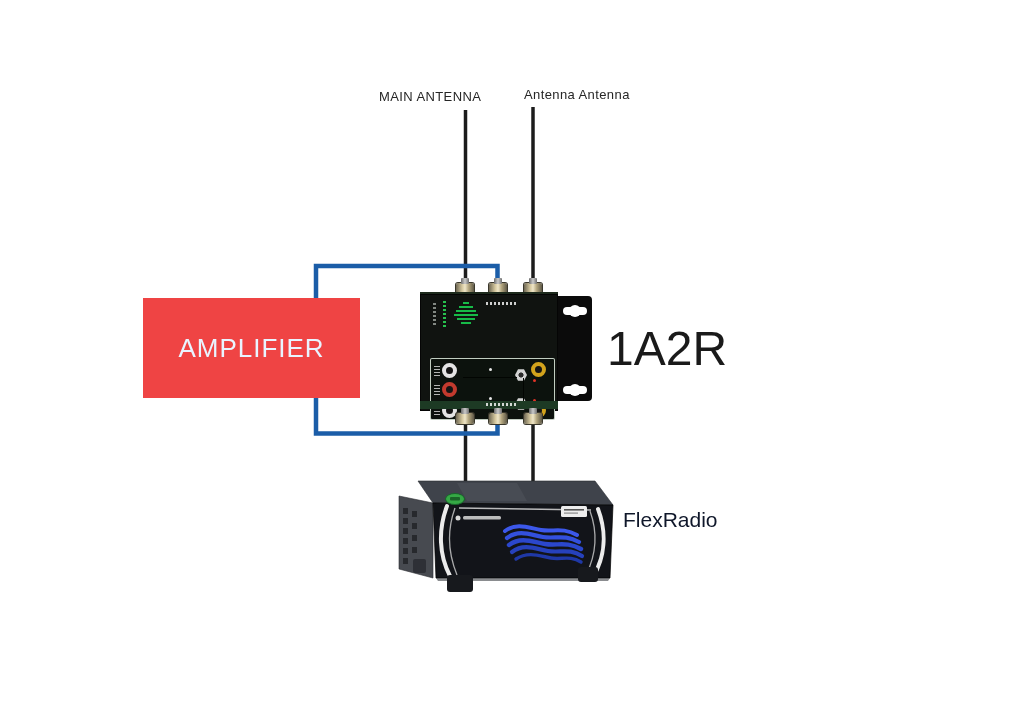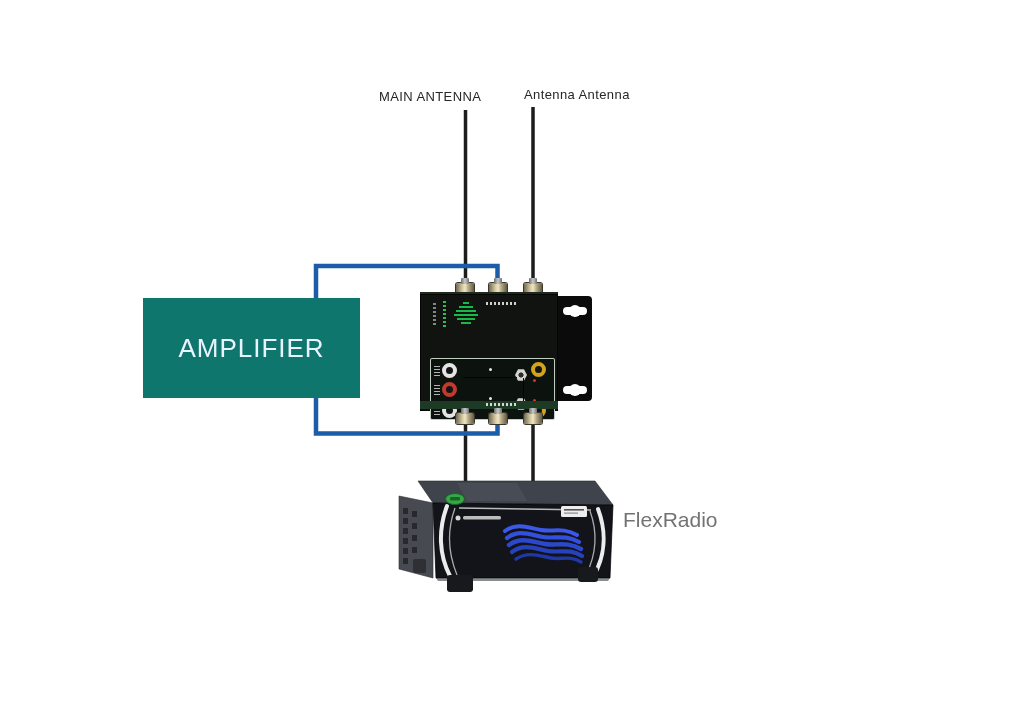--- a/index.html
+++ b/index.html
@@ -5,24 +5,24 @@
   html,body{margin:0;padding:0;background:#ffffff;}
   .stage{
     position:relative;width:1024px;height:724px;background:#ffffff;overflow:hidden;
     font-family:"Liberation Sans", sans-serif;
     padding-left:22px;
   }
   .abs{position:absolute;}
   
   .ant-label{font-size:13px;color:#262626;letter-spacing:.4px;white-space:nowrap;}
   .switch-label{font-size:48px;color:#1a1a1a;letter-spacing:0;white-space:nowrap;}
-  .radio-label{font-size:21px;color:#737373;white-space:nowrap;}
+  .radio-label{font-size:21px;color:#0f172a;white-space:nowrap;}
   
   .amp-box{
-    left:143px;top:298px;width:217px;height:100px;background:#0f766e;
+    left:143px;top:298px;width:217px;height:100px;background:#ef4444;
     display:flex;align-items:center;justify-content:center;
   }
   .amp-box span{color:#e9f4ff;font-size:26px;letter-spacing:1px;}
   
   .sw-device{left:420px;top:277px;width:174px;height:148px;}
   .sw-body{left:0;top:15px;width:138px;height:117px;background:#101310;
     border-top:2px solid #1d2a1c;box-shadow:0 0 0 1px #050505 inset;}
   .sw-bottom-strip{left:0;top:124px;width:138px;height:8px;background:#1d3a24;}
   .bracket{left:138px;top:19px;width:34px;height:105px;background:#0b0b0b;
     border-radius:0 4px 4px 0;}
@@ -139,20 +139,21 @@
     <div class="port" style="left:36px;top:131px"></div>
     <div class="port" style="left:69px;top:131px"></div>
     <div class="port" style="left:104px;top:131px"></div>
 
     <div class="abs bracket">
       <div class="keyhole" style="left:5px;top:8px"></div>
       <div class="keyhole" style="left:5px;top:87px"></div>
     </div>
   </div>
 
+  <div class="abs switch-label" style="left:607px;top:321px">1A2R</div>
 
   <svg class="abs" style="left:395px;top:475px" width="230" height="125" viewBox="0 0 230 125">
 
     <polygon points="23,6 200,6 218,30 38,28" fill="#3f434b" stroke="#282b31" stroke-width="0.6"></polygon>
     <polygon points="62,8 122,8 132,26 72,26" fill="#ffffff" opacity="0.05"></polygon>
 
     <polygon points="4,21 38,28 38,103 4,94" fill="#474a50" stroke="#2b2d32" stroke-width="0.6"></polygon>
     <g fill="#27292d">
       <rect x="8" y="33" width="5" height="6"></rect>
       <rect x="8" y="43" width="5" height="6"></rect>

